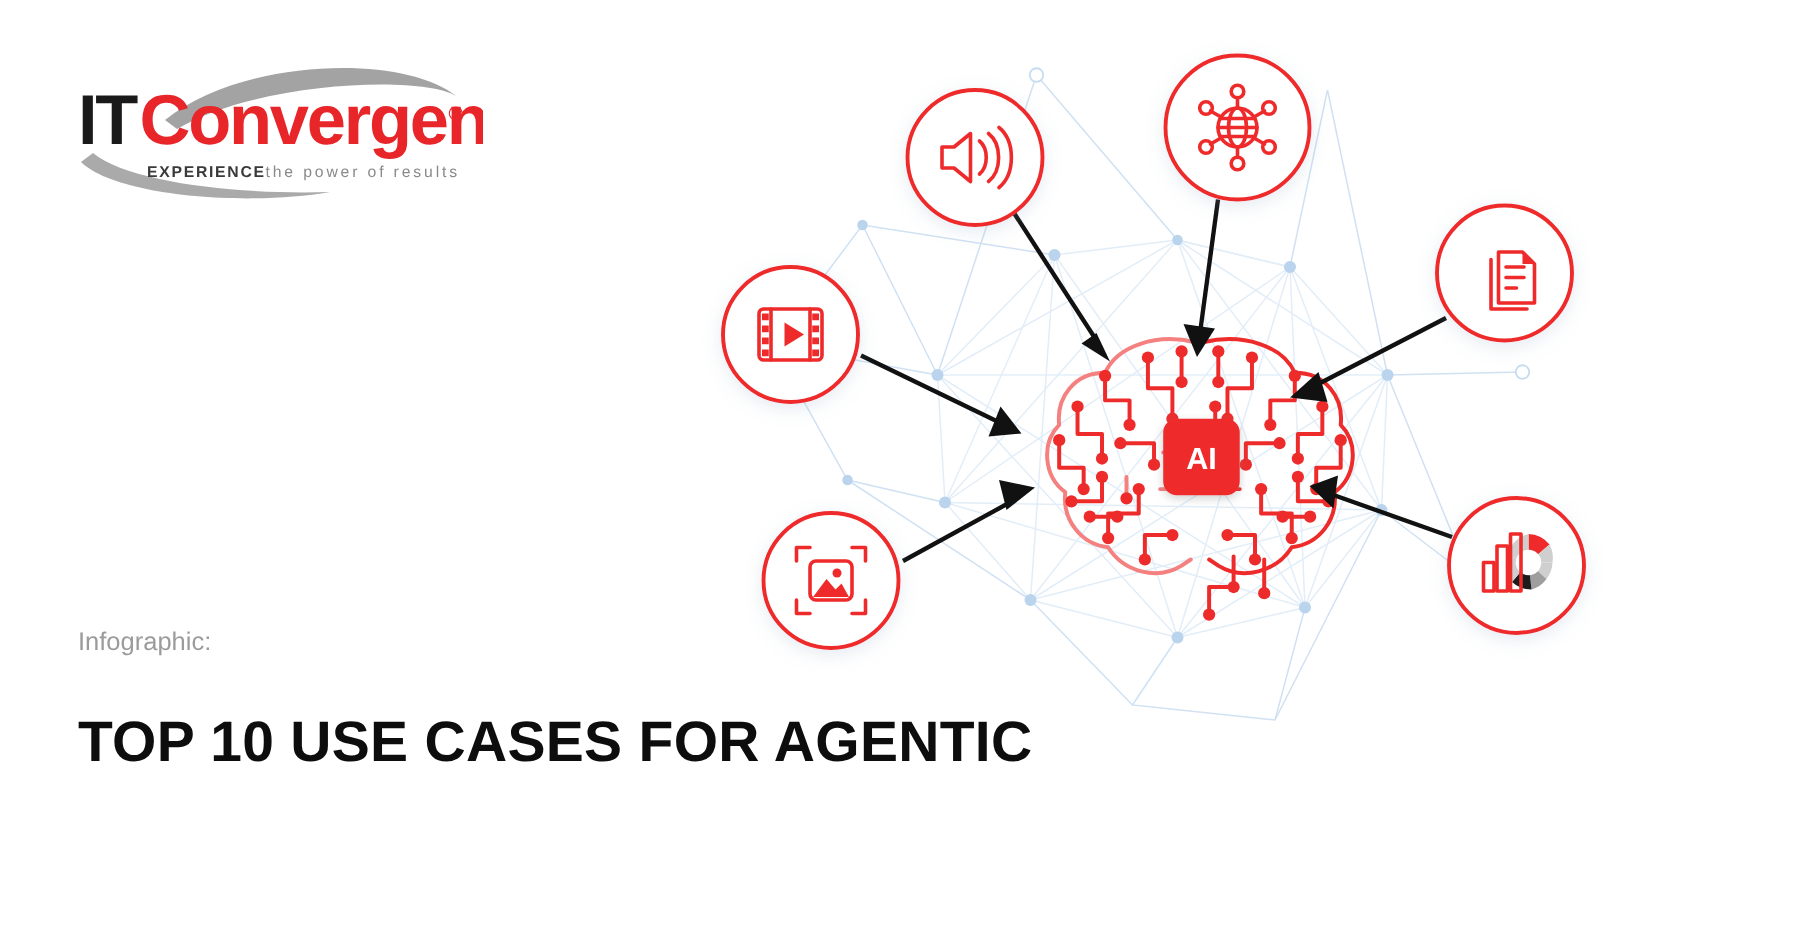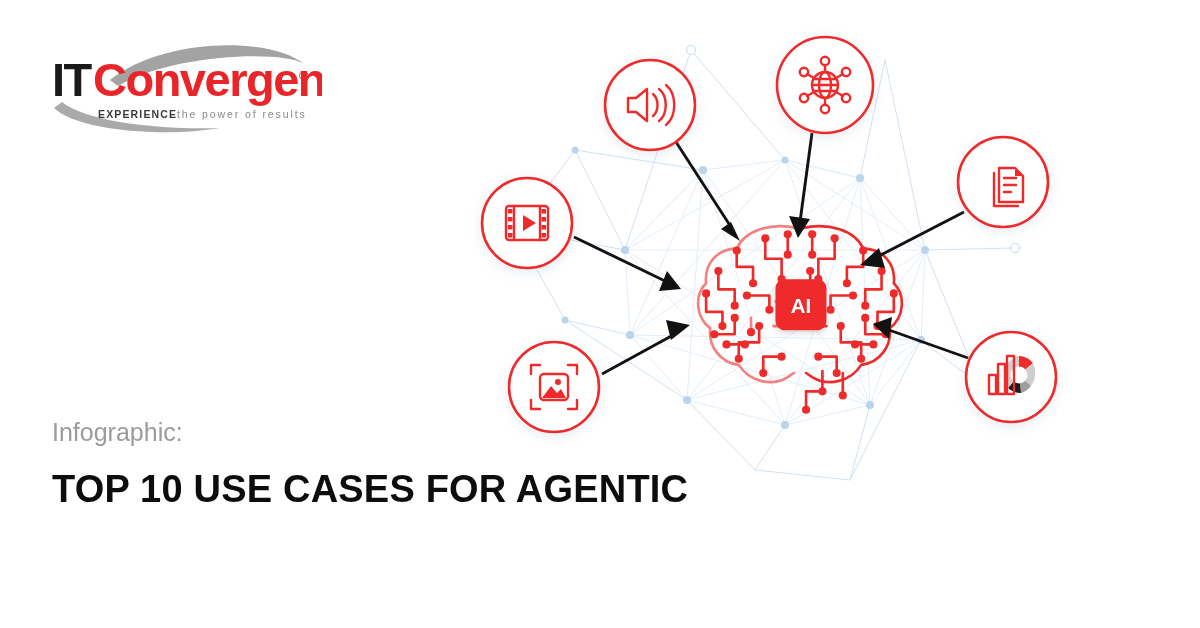--- a/index.html
+++ b/index.html
@@ -33,28 +33,28 @@
   .logo-tag-light  { font-family: "Liberation Sans", sans-serif; font-weight: 400; font-size: 10.5px; fill: #8a8a8a; letter-spacing: 1.9px; }
 
   
   #headline {
     position: absolute;
     left: 52px;
     top: 418px;
     width: 700px;
   }
   #kicker {
-    font-size: 25px;
+    font-size: 17px;
     font-weight: 400;
     color: #9b9b9b;
     line-height: 1.15;
     letter-spacing: 0px;
   }
   #title {
-    margin-top: 17px;
+    margin-top: 32px;
     font-size: 38px;
     font-weight: 700;
     color: #0d0d0d;
     line-height: 1.32;
     letter-spacing: 0.2px;
     text-transform: uppercase;
   }
   #title .tline { display: block; white-space: nowrap; }
 
   

